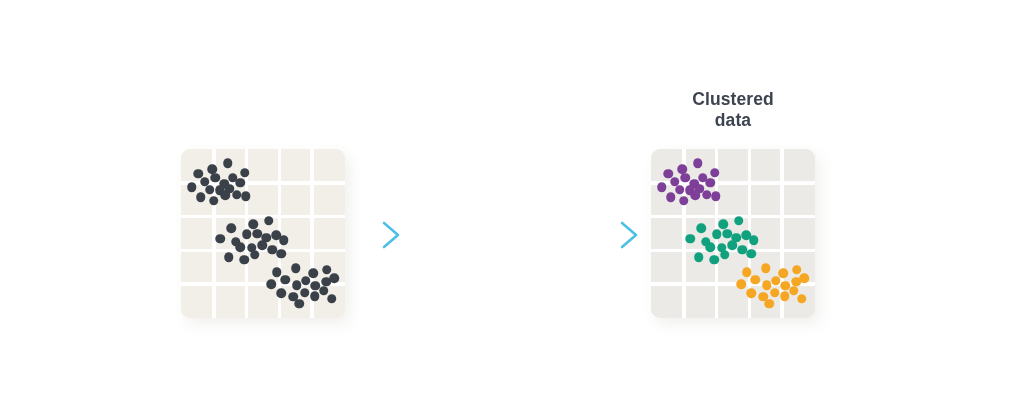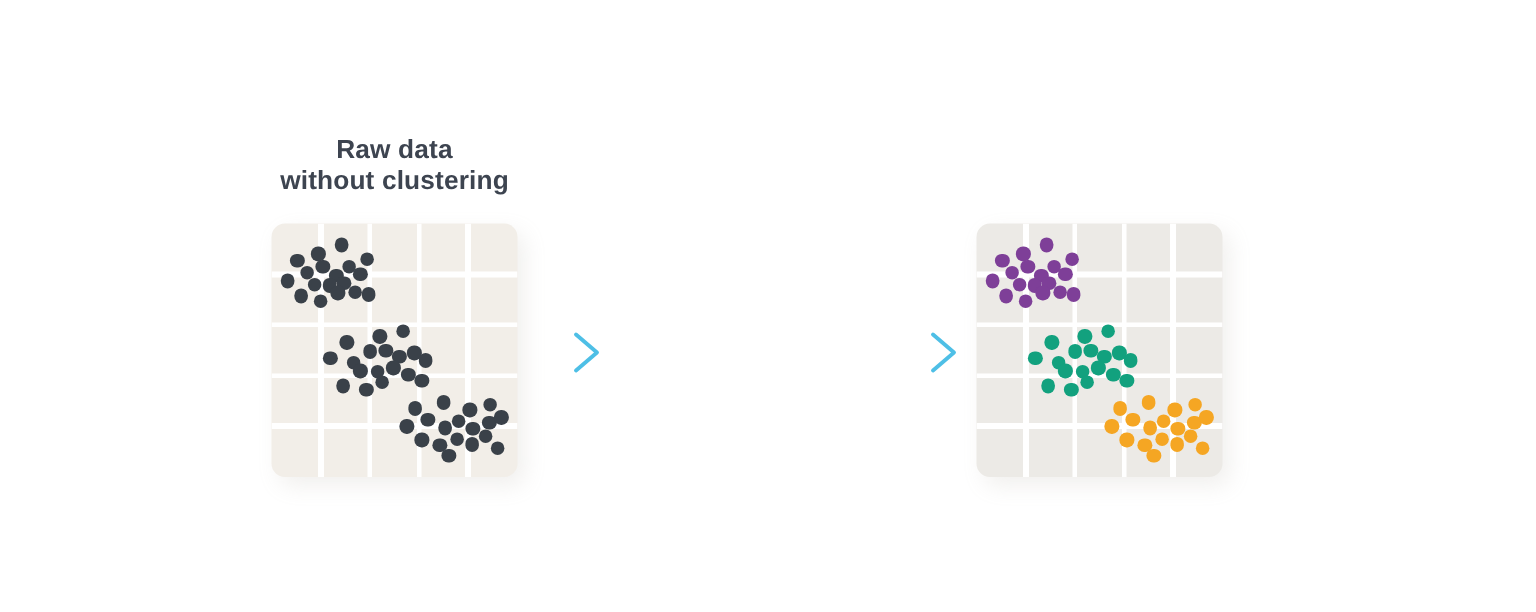--- a/index.html
+++ b/index.html
@@ -100,22 +100,20 @@
     font-size: 20px;
     font-weight: 600;
     letter-spacing: 0.2px;
   }
 </style>
 </head>
 <body>
 
 <div class="stage">
 
-  <div id="title-left" class="panel-title">Raw data
-without clustering</div>
 
   <div id="panel-left" class="panel">
     <div class="grid">
         <div class="gl v" style="left: calc(20% - 1.75px);"></div>
         <div class="gl h" style="top: calc(20% - 1.75px);"></div>
         <div class="gl v" style="left: calc(40% - 1.75px);"></div>
         <div class="gl h" style="top: calc(40% - 1.75px);"></div>
         <div class="gl v" style="left: calc(60% - 1.75px);"></div>
         <div class="gl h" style="top: calc(60% - 1.75px);"></div>
         <div class="gl v" style="left: calc(80% - 1.75px);"></div>
@@ -201,20 +199,22 @@
           <stop offset="0%" stop-color="#6fccea" stop-opacity="0.05"></stop>
           <stop offset="45%" stop-color="#6fccea" stop-opacity="0.62"></stop>
           <stop offset="100%" stop-color="#4ebfe6" stop-opacity="1"></stop>
         </linearGradient>
       </defs>
       <path d="M1 19 H45" stroke="url(#agB)" stroke-width="2.6" fill="none" stroke-linecap="round"></path>
       <path d="M32 7 L46 19 L32 31" stroke="#4ebfe6" stroke-width="2.6" fill="none" stroke-linecap="round" stroke-linejoin="round"></path>
     </svg>
   </div>
 
+  <div id="title-right" class="panel-title">Clustered
+data</div>
 
   <div id="panel-right" class="panel">
     <div class="grid">
         <div class="gl v" style="left: calc(20% - 1.75px);"></div>
         <div class="gl h" style="top: calc(20% - 1.75px);"></div>
         <div class="gl v" style="left: calc(40% - 1.75px);"></div>
         <div class="gl h" style="top: calc(40% - 1.75px);"></div>
         <div class="gl v" style="left: calc(60% - 1.75px);"></div>
         <div class="gl h" style="top: calc(60% - 1.75px);"></div>
         <div class="gl v" style="left: calc(80% - 1.75px);"></div>

